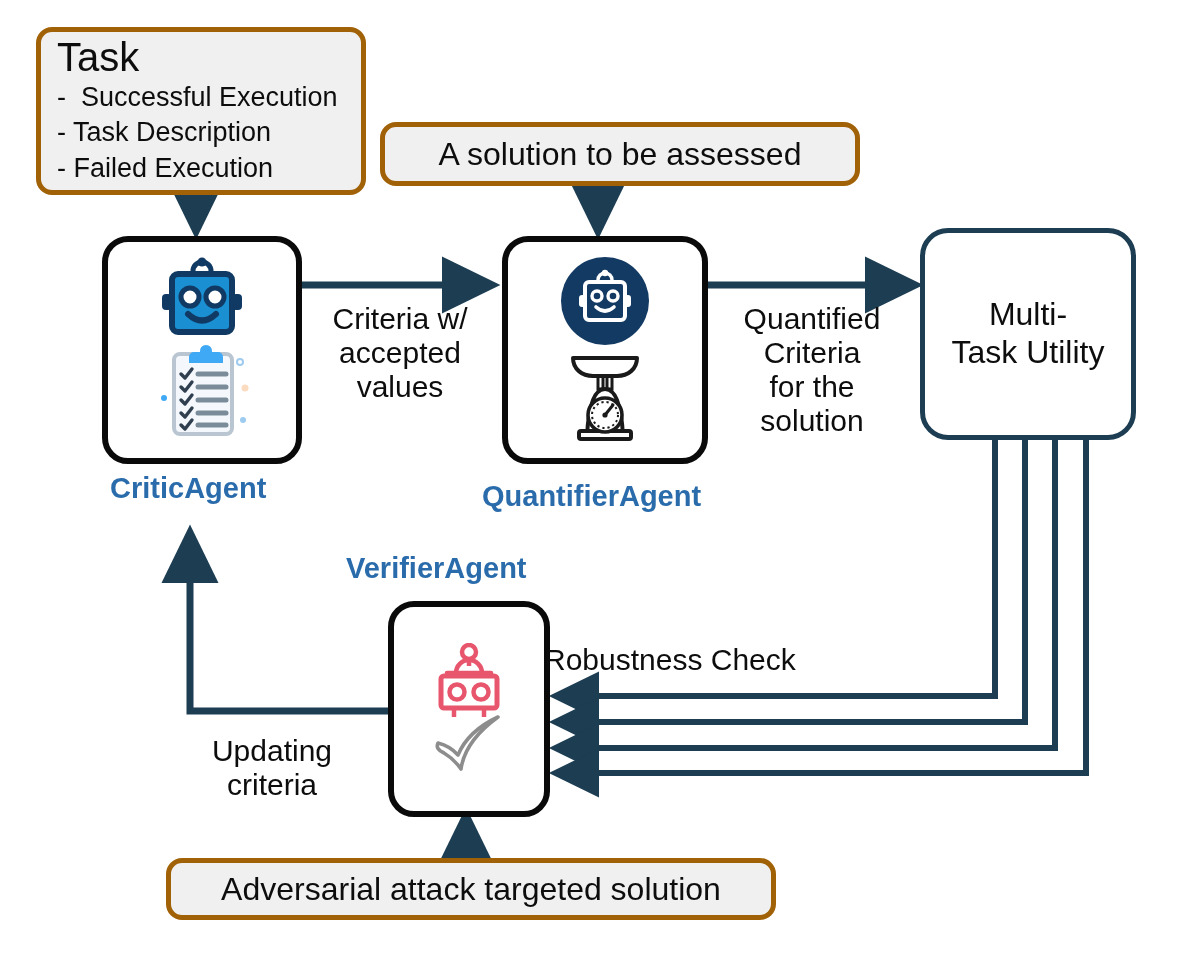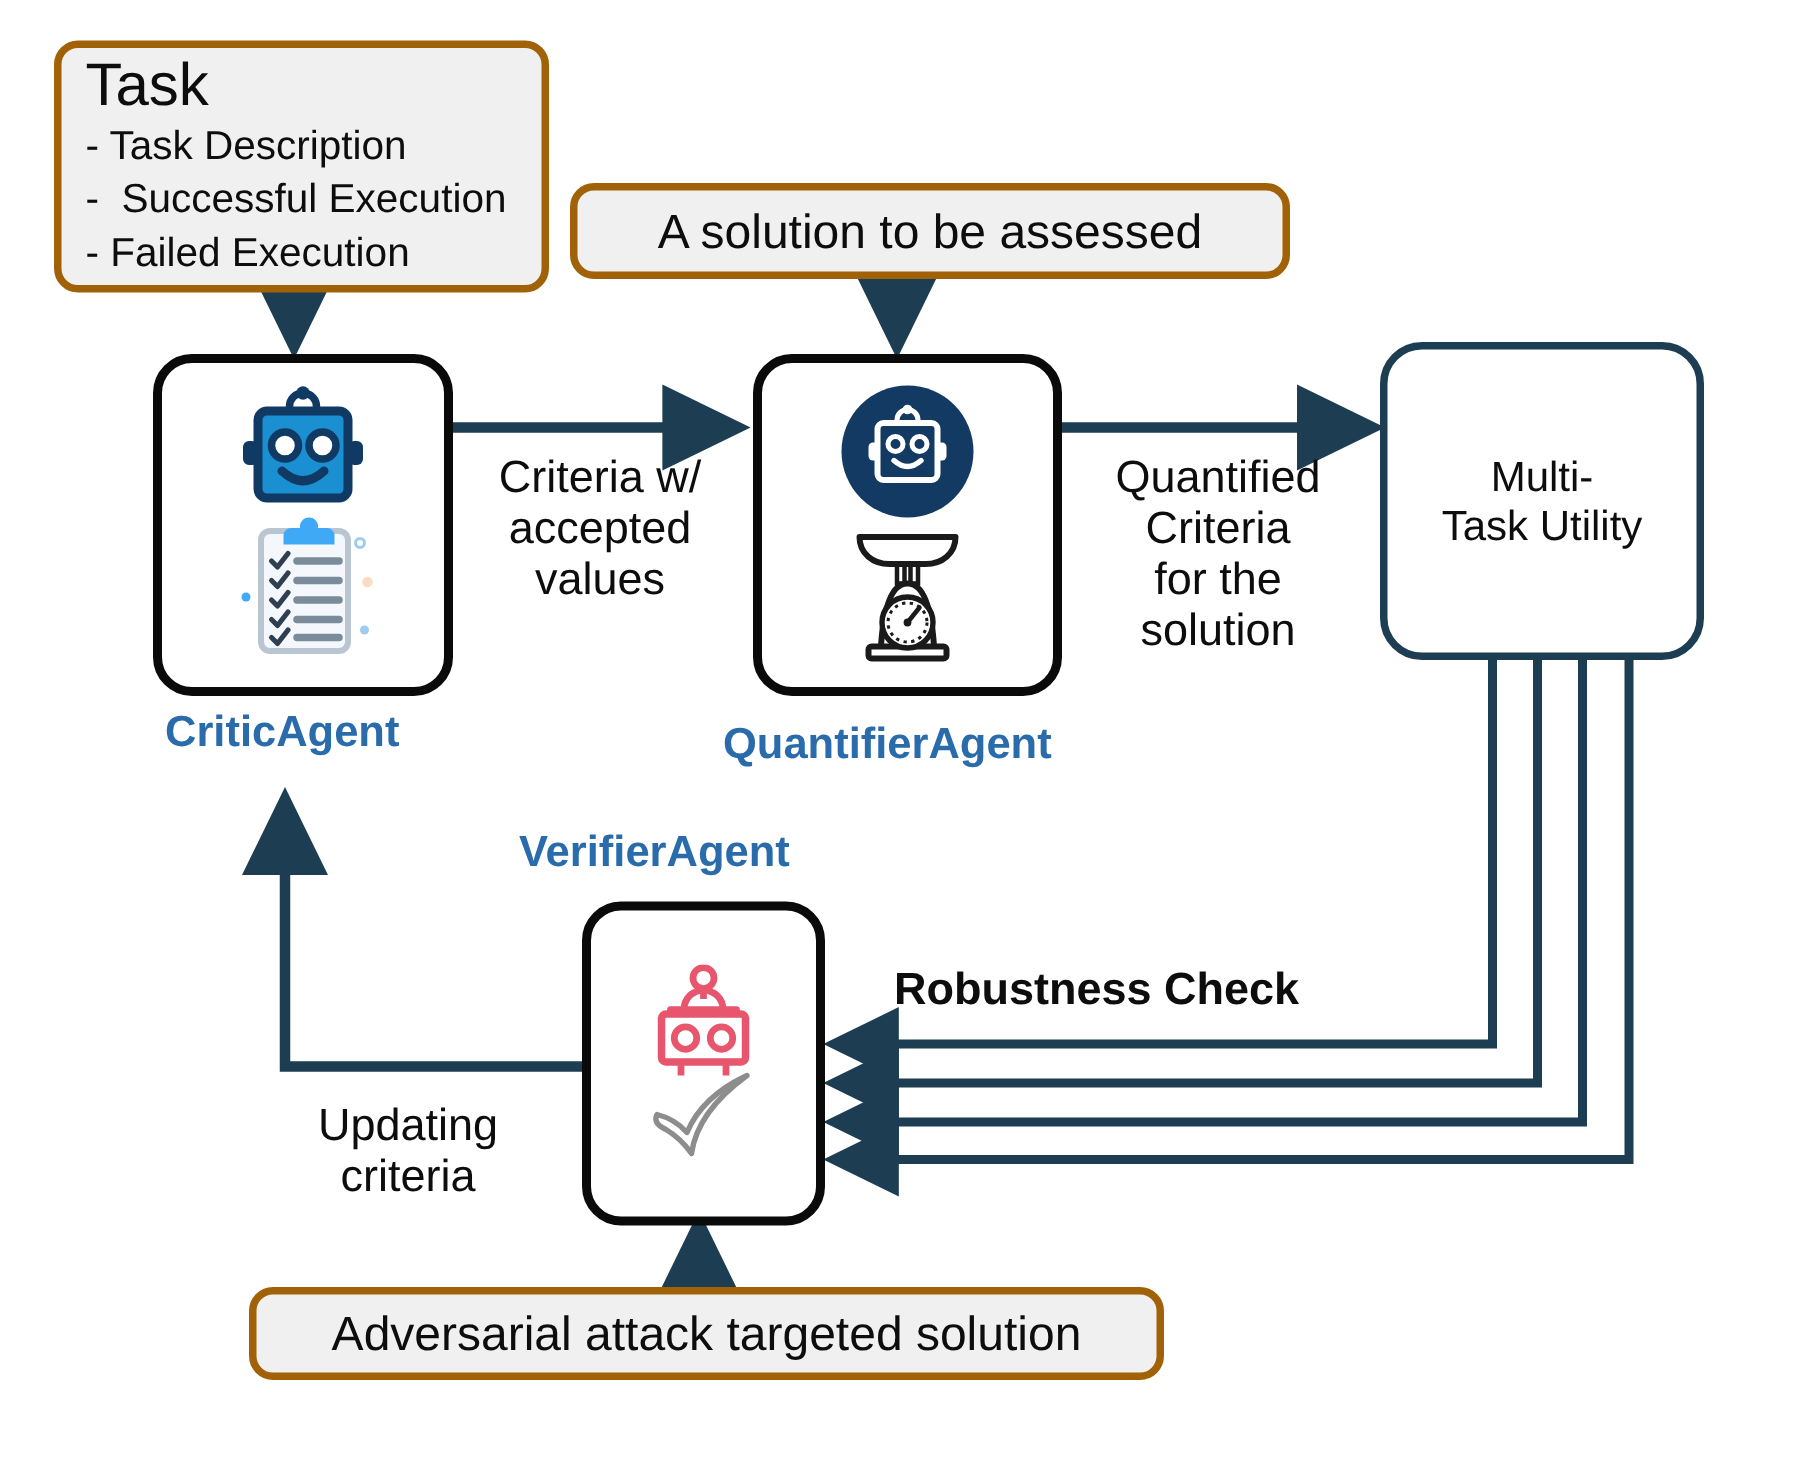--- a/index.html
+++ b/index.html
@@ -52,21 +52,21 @@
     position: absolute;
     box-sizing: border-box;
     background: #ffffff;
     border: 5px solid #1c3d52;
     border-radius: 28px;
     display: flex;
     align-items: center;
     justify-content: center;
     text-align: center;
     color: #0d0d0d;
-    font-size: 28px;
+    font-size: 32px;
     line-height: 1.18;
   }
 
   
   .task-title {
     font-size: 40px;
     color: #0d0d0d;
     line-height: 1.05;
     padding: 0 0 2px 16px;
   }
@@ -132,22 +132,22 @@
     <path d="M1055,440 L1055,748 L556,748" fill="none" stroke="#1c3d52" stroke-width="6" marker-end="url(#arrowNavy)"></path>
     <path d="M1086,440 L1086,773 L556,773" fill="none" stroke="#1c3d52" stroke-width="6" marker-end="url(#arrowNavy)"></path>
 
     <path d="M388,711 L190,711 L190,533" fill="none" stroke="#1c3d52" stroke-width="7" marker-end="url(#arrowNavy)"></path>
 
     <line x1="466" y1="856" x2="466" y2="818" stroke="#1c3d52" stroke-width="9" marker-end="url(#arrowNavy)"></line>
   </svg>
 
   <div class="gray-box" style="left:36px; top:27px; width:330px; height:168px;">
     <div class="task-title">Task</div>
+    <div class="task-line">-  Successful Execution</div>
     <div class="task-line">- Task Description</div>
-    <div class="task-line">-  Successful Execution</div>
     <div class="task-line">- Failed Execution</div>
   </div>
 
   <div class="gray-box" style="left:380px; top:122px; width:480px; height:64px; justify-content:center;">
     <div class="plain-box-text">A solution to be assessed</div>
   </div>
 
   <div class="agent-box" style="left:102px; top:236px; width:200px; height:228px;">
     <div class="icon-stack">
 
@@ -255,18 +255,18 @@
 
   <div class="edge-label" style="left:714px; top:302px; width:196px;">Quantified
 Criteria
 for the
 solution</div>
 
   <div class="edge-label" style="left:306px; top:302px; width:188px;">Criteria w/
 accepted
 values</div>
 
-  <div class="edge-label" style="left:596px; top:643px; width:360px; text-align:left;font-weight:bold;">Robustness Check</div>
+  <div class="edge-label" style="left:544px; top:643px; width:360px; text-align:left;">Robustness Check</div>
 
   <div class="edge-label" style="left:172px; top:718px; width:200px;margin-top:16px;">Updating
 criteria</div>
 
 </div>
 
 </body></html>

